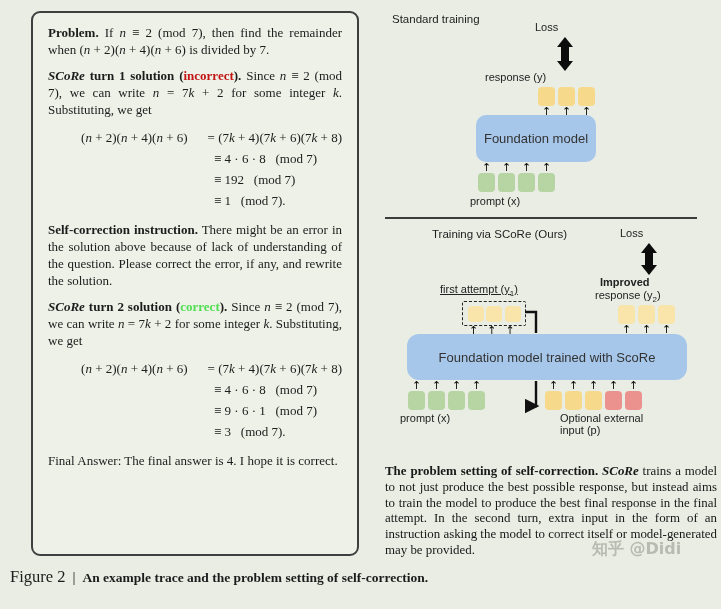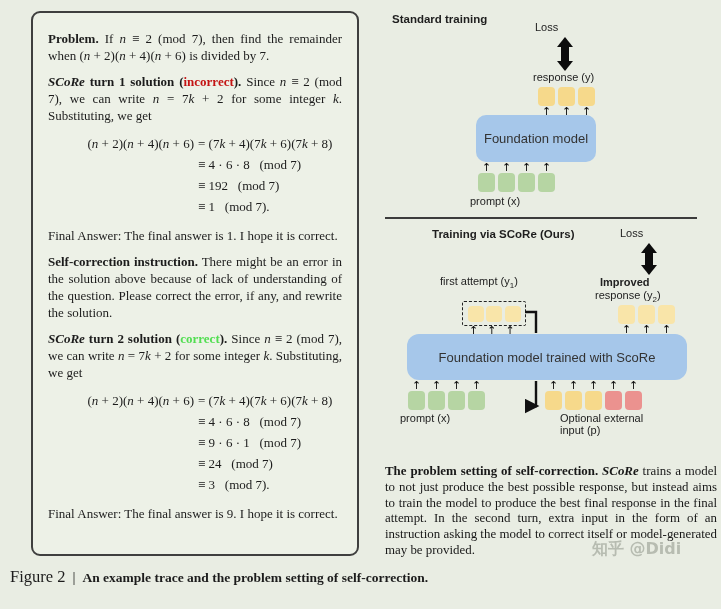--- a/index.html
+++ b/index.html
@@ -8,33 +8,33 @@
     background:#e9ede3;
     font-family:"Liberation Serif","DejaVu Serif",serif;
     color:#1c1c1c;
   }
   
   .card{
     position:absolute;left:31px;top:11px;width:328px;height:545px;
     box-sizing:border-box;border:2px solid #3f3f3f;border-radius:9px;
     background:#edf1e7;padding:11px 15px;overflow:hidden;
   }
-  .card p{margin:6px 0 9px 0;font-size:13px;line-height:17px;text-align:justify;}
+  .card p{margin:0 0 9px 0;font-size:13px;line-height:17px;text-align:justify;}
   .seg-n{font-weight:normal}
   .seg-b{font-weight:bold}
   .seg-bi{font-weight:bold;font-style:italic}
   .seg-bred{font-weight:bold;color:#c41414}
   .seg-bgreen{font-weight:bold;color:#52de52}
   .mathblock{margin:4px 0 10px 0;}
   .mrow{display:flex;height:21px;align-items:center;font-size:13px;white-space:pre;}
   .ml{display:inline-block;width:146px;text-align:right;}
-  .mr{display:inline-block;text-align:left;padding-left:4px;}
+  .mr{display:inline-block;text-align:left;padding-left:20px;}
   
   .sans{font-family:"Liberation Sans","DejaVu Sans",sans-serif;}
-  .diag-title{position:absolute;font-size:11.5px;font-weight:bold;color:#1e1e1e;}
+  .diag-title{position:absolute;font-size:11.5px;font-weight:normal;color:#1e1e1e;}
   .diag-label{position:absolute;font-size:11px;color:#222;text-align:left;}
   .model-box{
     position:absolute;background:#a6c7ea;border-radius:10px;
     display:flex;align-items:center;justify-content:center;
     font-size:13px;color:#333;
   }
   .token-row{position:absolute;display:flex;gap:3px;}
   .tcell{display:flex;flex-direction:column;align-items:center;gap:1px;}
   .tok{width:17px;height:19px;border-radius:4px;display:block;}
   .arr{font-family:"DejaVu Sans",sans-serif;font-size:11px;line-height:9px;color:#0a0a0a;display:block;}
@@ -71,42 +71,40 @@
 
 <div class="card">
   <p><span class="seg-b">Problem.</span><span class="seg-n"> If <i>n</i> ≡ 2 (mod 7), then find the remainder when (<i>n</i> + 2)(<i>n</i> + 4)(<i>n</i> + 6) is divided by 7.</span></p>
   <p><span class="seg-bi">SCoRe</span><span class="seg-b"> turn 1 solution (</span><span class="seg-bred">incorrect</span><span class="seg-b">).</span><span class="seg-n"> Since <i>n</i> ≡ 2 (mod 7), we can write <i>n</i> = 7<i>k</i> + 2 for some integer <i>k</i>. Substituting, we get</span></p>
   <div class="mathblock">
       <div class="mrow"><span class="ml">(<i>n</i> + 2)(<i>n</i> + 4)(<i>n</i> + 6)</span><span class="mr">= (7<i>k</i> + 4)(7<i>k</i> + 6)(7<i>k</i> + 8)</span></div>
       <div class="mrow"><span class="ml"></span><span class="mr">≡ 4 · 6 · 8   (mod 7)</span></div>
       <div class="mrow"><span class="ml"></span><span class="mr">≡ 192   (mod 7)</span></div>
       <div class="mrow"><span class="ml"></span><span class="mr">≡ 1   (mod 7).</span></div>
     </div>
-  <p><span class="seg-n">Final Answer: The final answer is 1. I hope it is correct.</span></p>
   <p><span class="seg-b">Self-correction instruction.</span><span class="seg-n"> There might be an error in the solution above because of lack of understanding of the question. Please correct the error, if any, and rewrite the solution.</span></p>
   <p><span class="seg-bi">SCoRe</span><span class="seg-b"> turn 2 solution (</span><span class="seg-bgreen">correct</span><span class="seg-b">).</span><span class="seg-n"> Since <i>n</i> ≡ 2 (mod 7), we can write <i>n</i> = 7<i>k</i> + 2 for some integer <i>k</i>. Substituting, we get</span></p>
   <div class="mathblock">
       <div class="mrow"><span class="ml">(<i>n</i> + 2)(<i>n</i> + 4)(<i>n</i> + 6)</span><span class="mr">= (7<i>k</i> + 4)(7<i>k</i> + 6)(7<i>k</i> + 8)</span></div>
       <div class="mrow"><span class="ml"></span><span class="mr">≡ 4 · 6 · 8   (mod 7)</span></div>
       <div class="mrow"><span class="ml"></span><span class="mr">≡ 9 · 6 · 1   (mod 7)</span></div>
-      <div class="mrow"><span class="ml"></span><span class="mr">≡ 24   (mod 7)</span></div>
       <div class="mrow"><span class="ml"></span><span class="mr">≡ 3   (mod 7).</span></div>
     </div>
-  <p><span class="seg-n">Final Answer: The final answer is 9. I hope it is correct.</span></p>
+  <p><span class="seg-n">Final Answer: The final answer is 4. I hope it is correct.</span></p>
 </div>
 
 <div class="diag-title sans" style="left:392px;top:13px;">Standard training</div>
 
 <div class="diag-label sans" style="left:535px;top:21px;width:60px;">Loss</div>
 <div class="dblarrow" style="left:553px;top:37px;height:34px;">
   <div class="dbl-up"></div>
   <div class="dbl-shaft"></div>
   <div class="dbl-down"></div>
 </div>
-<div class="diag-label sans" style="left:533px;top:71px;width:100px;">response (y)</div>
+<div class="diag-label sans" style="left:485px;top:71px;width:100px;">response (y)</div>
 
 <div class="token-row" style="left:538px;top:87px;">
     <span class="tcell">
       <span class="tok" style="background:#f6d98b"></span>
       <span class="arr">↑</span>
     </span>
     <span class="tcell">
       <span class="tok" style="background:#f6d98b"></span>
       <span class="arr">↑</span>
     </span>
@@ -161,21 +159,21 @@
     <span class="tcell">
       <span class="tok" style="background:#f9e5a9"></span>
       <span class="arr">↑</span>
     </span>
     <span class="tcell">
       <span class="tok" style="background:#f9e5a9"></span>
       <span class="arr">↑</span>
     </span>
   </div>
 
-<div class="diag-label sans" style="left:440px;top:275px;width:115px;"><span>first attempt (y</span><sub>1</sub><span>)</span></div>
+<div class="diag-label sans" style="left:440px;top:283px;width:115px;text-decoration:underline;"><span>first attempt (y</span><sub>1</sub><span>)</span></div>
 
 <div class="dashed-box" style="left:462px;top:301px;width:64px;height:25px;">
     <span class="tok" style="background:#f9e5a9"></span>
     <span class="tok" style="background:#f9e5a9"></span>
     <span class="tok" style="background:#f9e5a9"></span>
   </div>
 <div class="token-row" style="left:469px;top:326px;gap:9px;">
     <span class="arr">↑</span>
     <span class="arr">↑</span>
     <span class="arr">↑</span>

